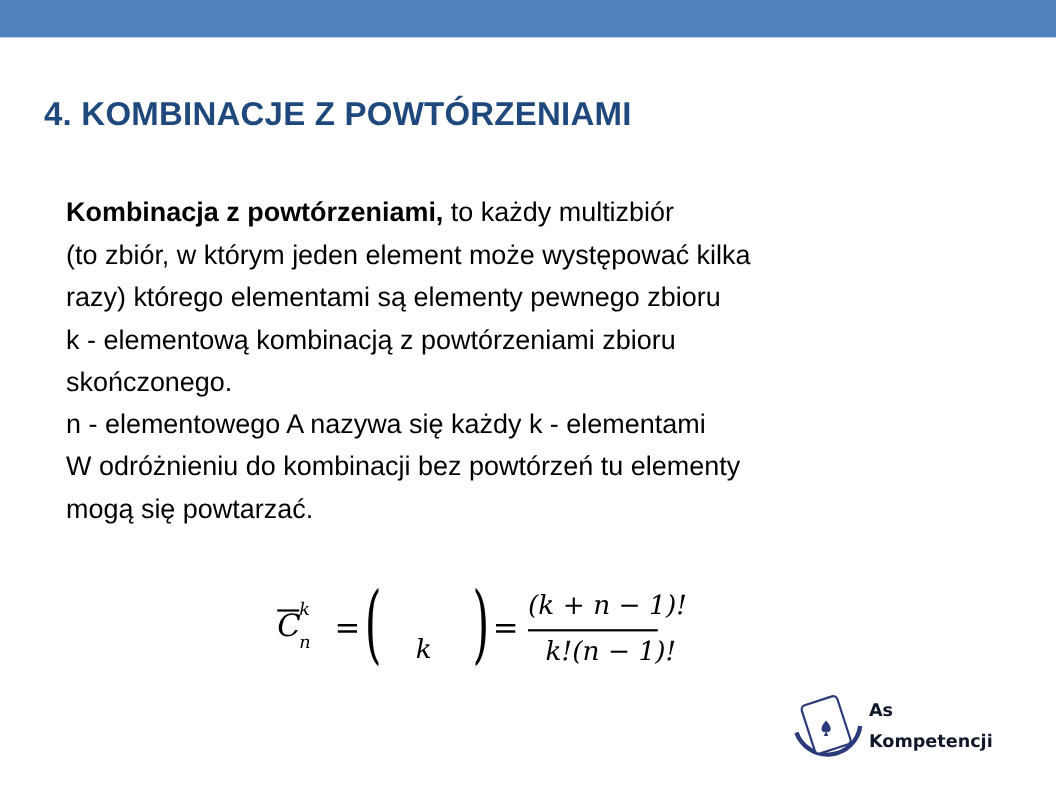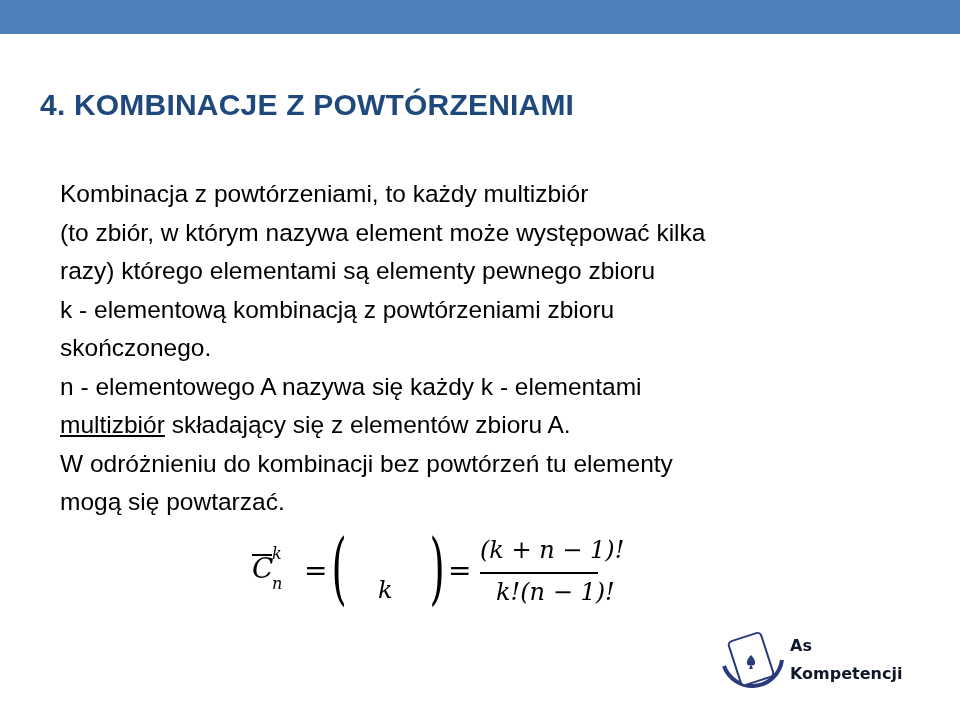--- a/index.html
+++ b/index.html
@@ -1,21 +1,21 @@
 <!DOCTYPE html>
 <html><head>
 <meta charset="utf-8">
 <style>
   html, body { margin:0; padding:0; }
   body { width:960px; height:720px; background:#ffffff; position:relative; overflow:hidden; font-family:"Liberation Sans", sans-serif; }
   .topbar { position:absolute; left:0; top:0; width:960px; height:34px; background:#4f81bd; }
   .title { position:absolute; left:40px; top:88px; font-size:30px; font-weight:bold; color:#1f497d; letter-spacing:0.2px; white-space:nowrap; }
   .body-text { position:absolute; left:60px; top:175px; width:840px; font-size:24.5px; color:#000; line-height:38.5px; }
   .body-text p { margin:0; white-space:nowrap; }
-  .bold { font-weight:normal; }
+  .bold { font-weight:bold; }
   .u { text-decoration:underline; }
   .formula { position:absolute; left:248px; top:530px; width:360px; height:90px; font-family:"DejaVu Serif", serif; color:#000; }
   .formula .lhs { position:absolute; left:4px; top:22px; font-size:28px; font-style:italic; }
   .formula .lhs .bar { position:absolute; left:0; top:2px; width:20px; height:2px; background:#000; }
   .formula .lhs sup { position:absolute; left:20px; top:-8px; font-size:16px; }
   .formula .lhs sub { position:absolute; left:20px; top:22px; font-size:16px; }
   .formula .eq1 { position:absolute; left:56px; top:24px; font-size:28px; }
   .formula .paren { position:absolute; top:-2px; font-size:78px; font-weight:100; transform:scaleX(0.5); line-height:80px; }
   .formula .pl { left:76px; }
   .formula .pr { left:174px; }
@@ -30,26 +30,25 @@
 </style>
 </head>
 <body>
 
 <div class="topbar"></div>
 
 <div class="title">4. KOMBINACJE Z POWTÓRZENIAMI</div>
 
 <div class="body-text">
   <p><span class="bold">Kombinacja z powtórzeniami,</span><span> to każdy multizbiór</span></p>
-  <p> (to zbiór, w którym nazywa element może występować kilka</p>
+  <p> (to zbiór, w którym jeden element może występować kilka</p>
   <p>razy) którego elementami są elementy pewnego zbioru</p>
   <p> k - elementową kombinacją z powtórzeniami zbioru</p>
   <p>skończonego.</p>
   <p>n - elementowego A nazywa się każdy k - elementami</p>
-  <p><span class="u">multizbiór</span><span> składający się z elementów zbioru A.</span></p>
   <p>W odróżnieniu do kombinacji bez powtórzeń tu elementy</p>
   <p>mogą się powtarzać.</p>
 </div>
 
 <div class="formula">
   <div class="lhs">
     <div class="bar"></div>
     <span>C</span>
     <sup>k</sup>
     <sub>n</sub>

